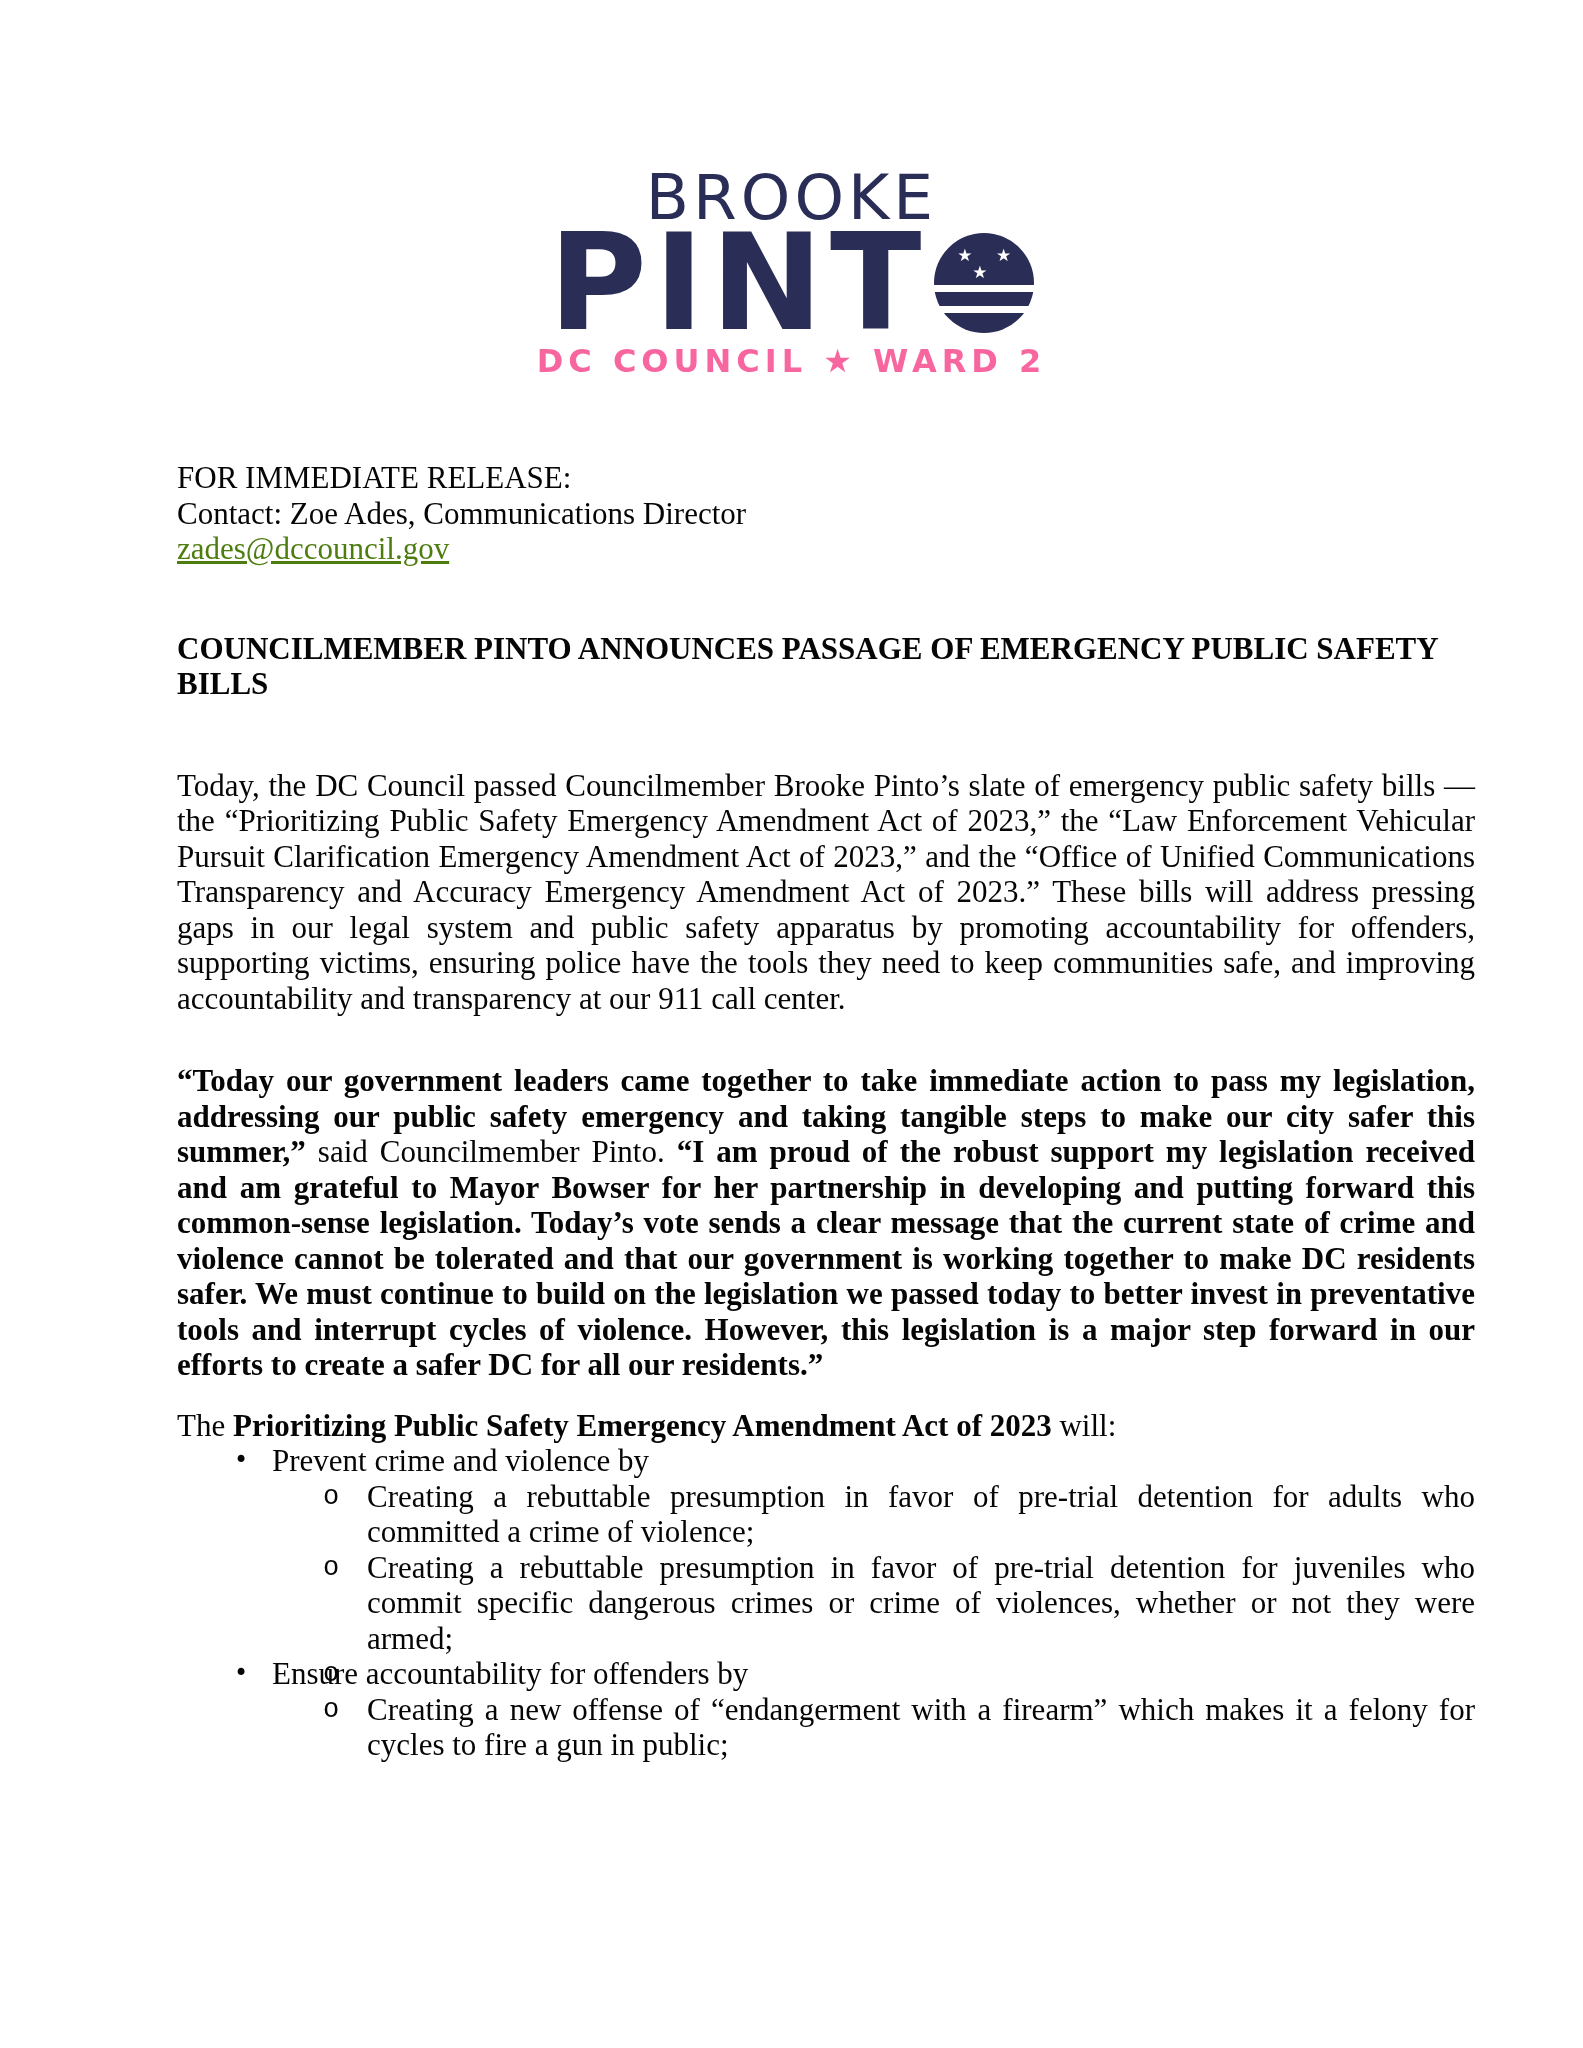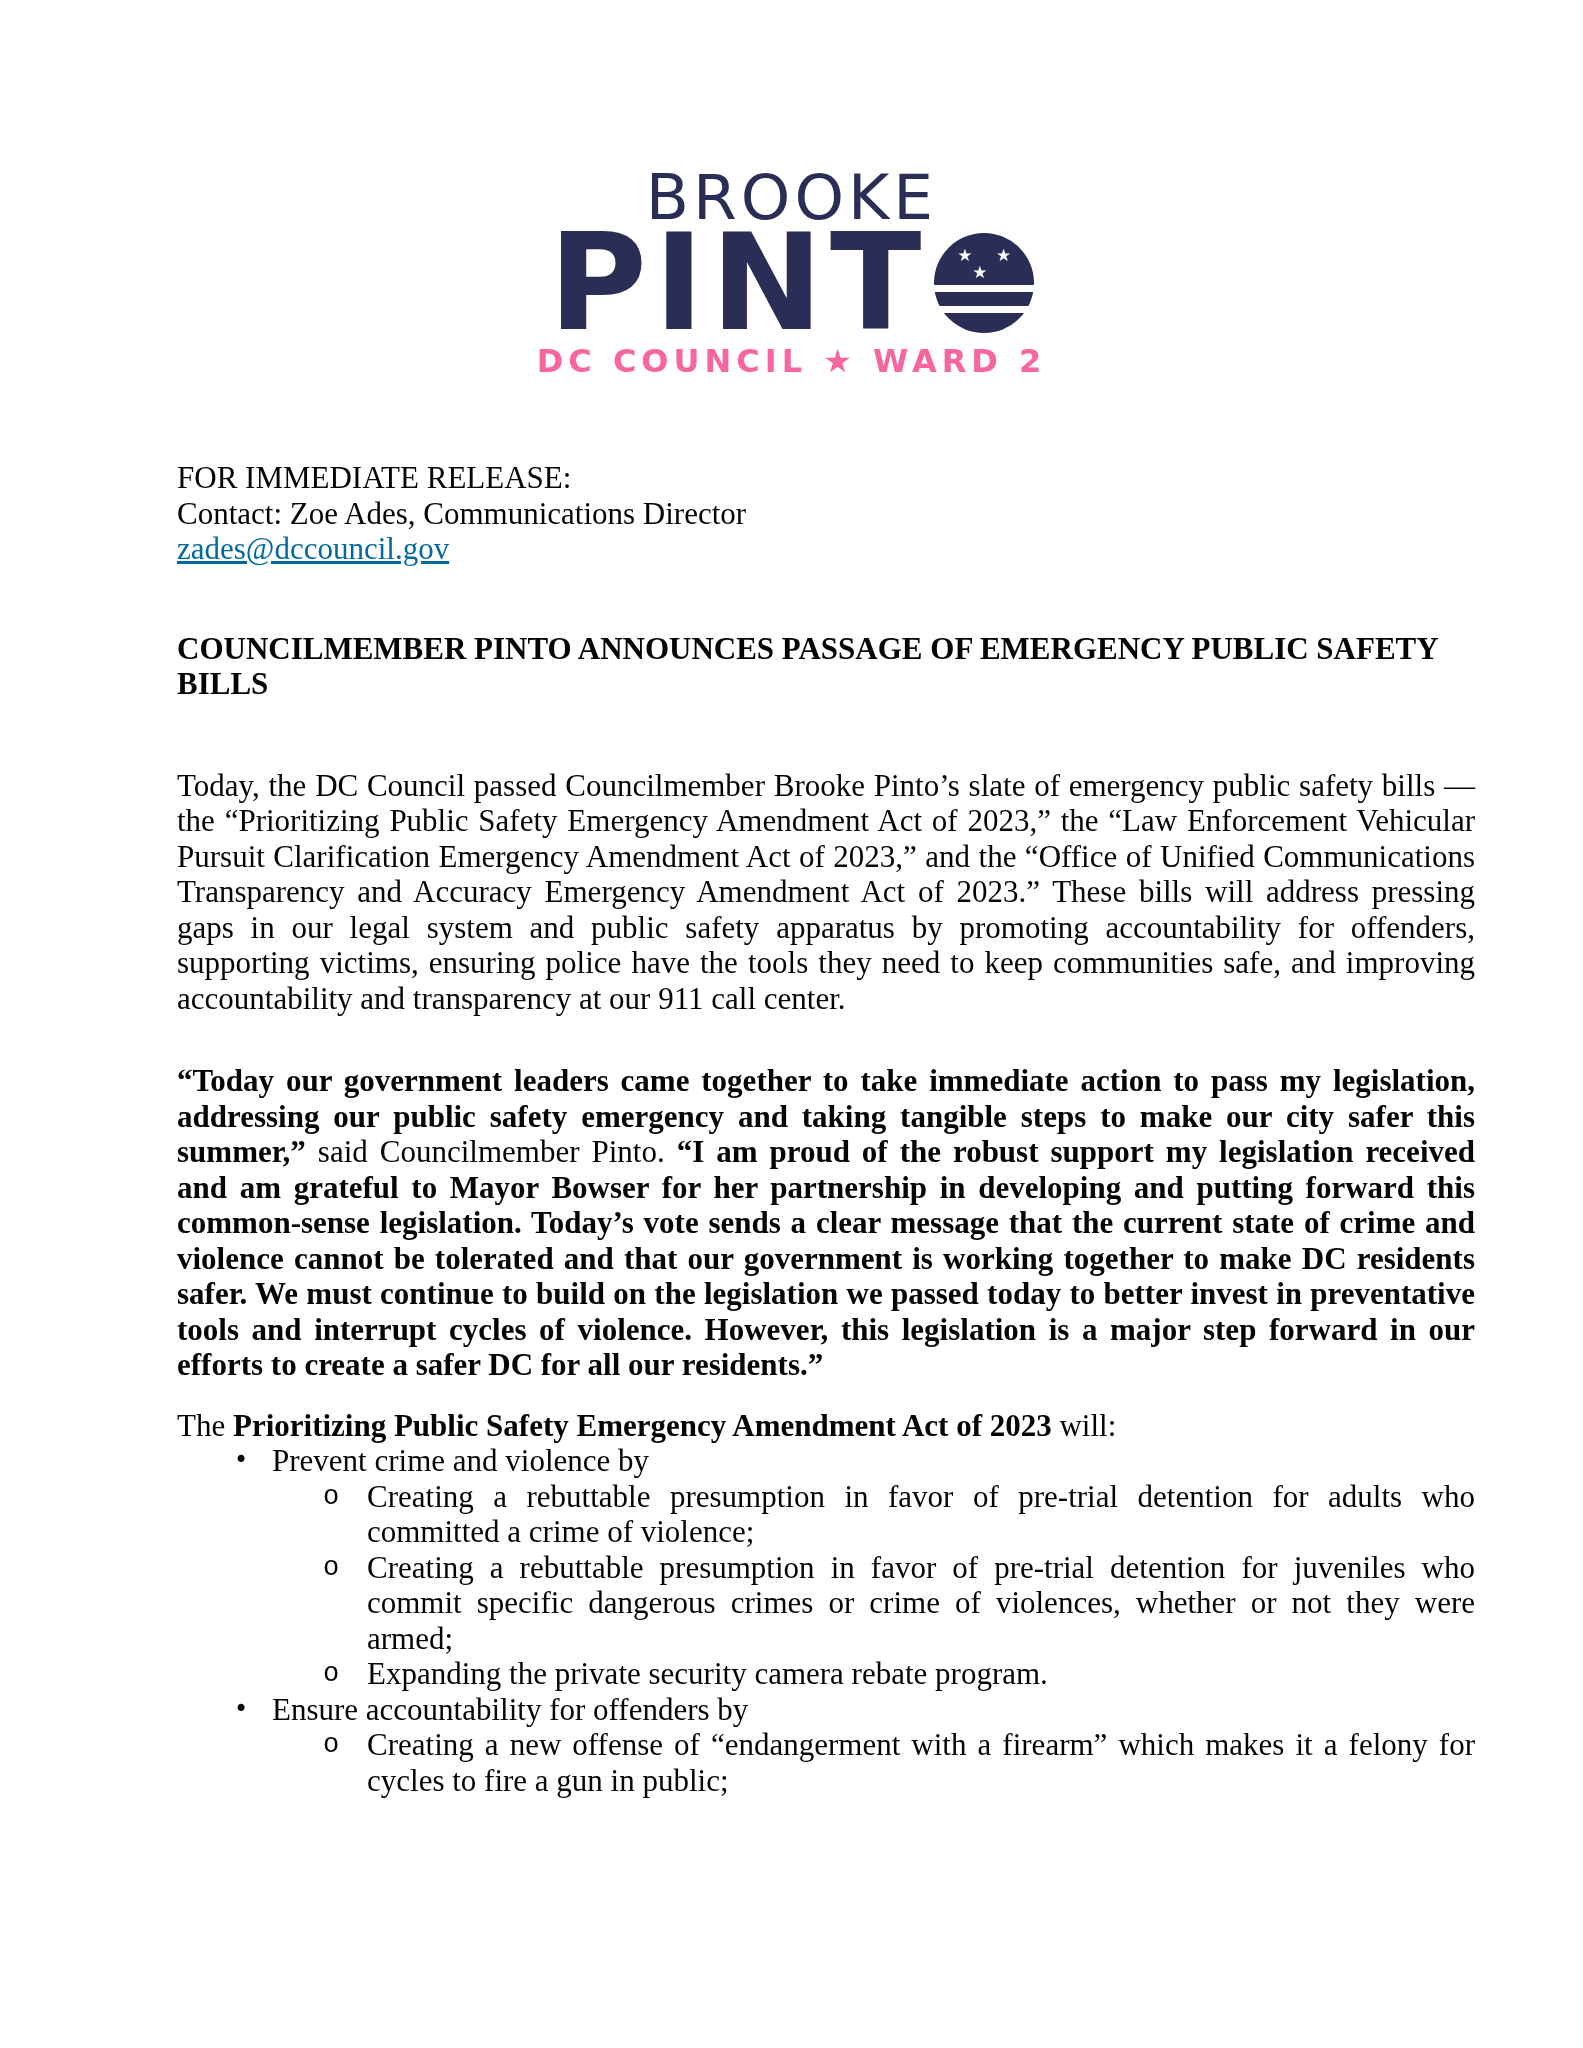--- a/index.html
+++ b/index.html
@@ -80,21 +80,21 @@
 
   
   .content {
     padding-left: 177px;
     padding-right: 108px;
     font-size: 31px;
     line-height: 35.5px;
   }
   .release-block { margin-top: 80px; }
   .release-email a {
-    color: #0369a1;
+    color: #4d7c0f;
     text-decoration: underline;
     font-family: Liberation Serif, serif;
   }
   .headline {
     margin-top: 64px;
     text-align: left;
     font-size: 31px;
     font-weight: bold;
     line-height: 35.5px;
   }
@@ -180,21 +180,20 @@
         <span>Creating a rebuttable presumption in favor of pre-trial detention for adults who committed a crime of violence;</span>
       </div>
 
       <div class="li2">
         <span class="m2">o</span>
         <span>Creating a rebuttable presumption in favor of pre-trial detention for juveniles who commit specific dangerous crimes or crime of violences, whether or not they were armed;</span>
       </div>
 
       <div class="li2">
         <span class="m2">o</span>
-        <span>Expanding the private security camera rebate program.</span>
       </div>
 
       <div class="li1">
         <span class="m1">•</span>
         <span>Ensure accountability for offenders by</span>
       </div>
 
       <div class="li2">
         <span class="m2">o</span>
         <span>Creating a new offense of “endangerment with a firearm” which makes it a felony for cycles to fire a gun in public;</span>

